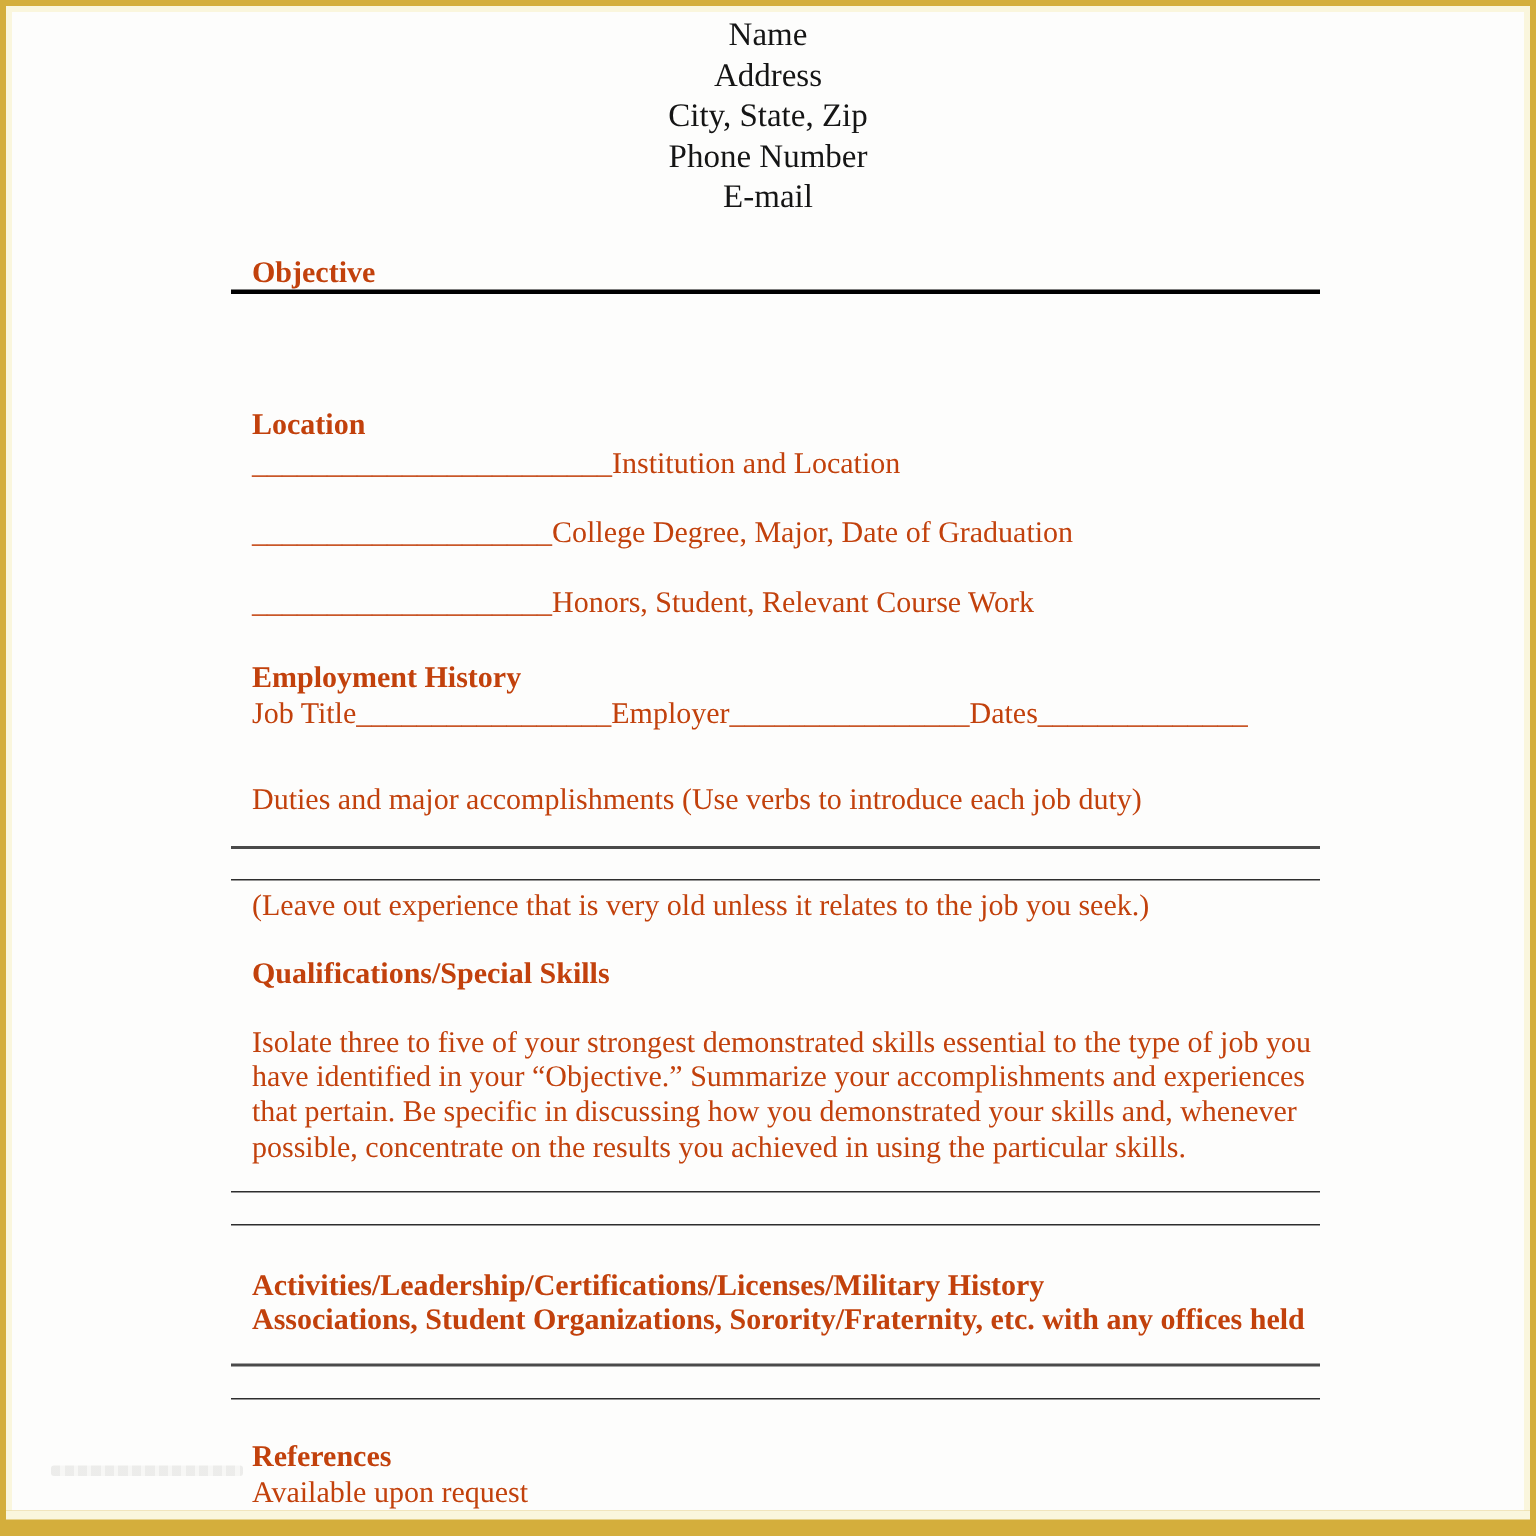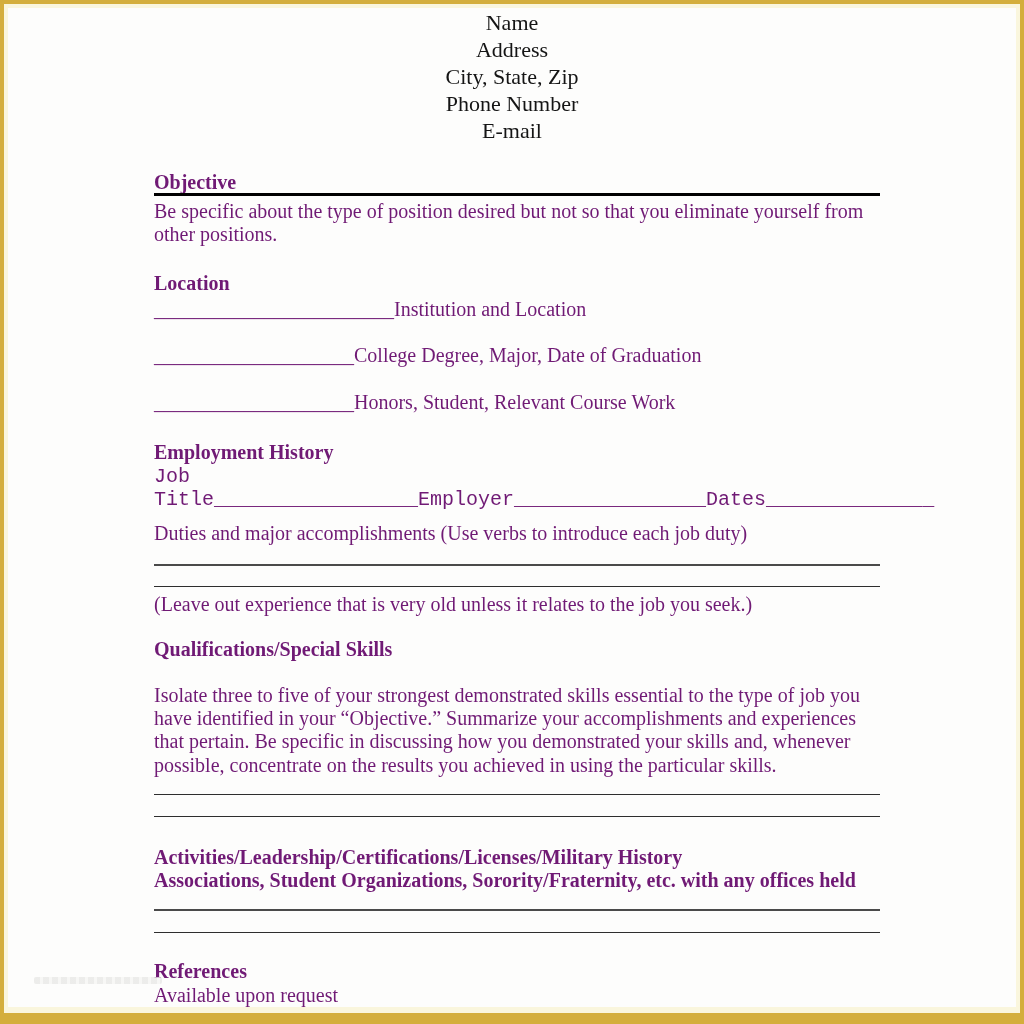--- a/index.html
+++ b/index.html
@@ -34,25 +34,25 @@
     top: 5px;
     left: 0;
     width: 100%;
     text-align: center;
     font-size: 22px;
     line-height: 27px;
     color: #151515;
   }
   .abs {
     position: absolute;
-    left: 150px;
+    left: 164px;
     width: 728px;
     font-size: 20px;
     line-height: 23px;
-    color: #701a75;
+    color: #c2410c;
   }
   .heading {
     font-weight: bold;
     font-size: 20px;
   }
   .rule {
     position: absolute;
     left: 150px;
     width: 726px;
     height: 0;
@@ -85,29 +85,28 @@
   <div class="header">
     <div>Name</div>
     <div>Address</div>
     <div>City, State, Zip</div>
     <div>Phone Number</div>
     <div>E-mail</div>
   </div>
 
   <div class="abs heading" style="top:167px;">Objective</div>
   <div class="objective-rule" style="top:189px;"></div>
-  <div class="abs" style="top:196px;">Be specific about the type of position desired but not so that you eliminate yourself from other positions.</div>
 
   <div class="abs heading" style="top:268px;">Location</div>
   <div class="abs" style="top:294px;">________________________Institution and Location</div>
   <div class="abs" style="top:340px;">____________________College Degree, Major, Date of Graduation</div>
   <div class="abs" style="top:387px;">____________________Honors, Student, Relevant Course Work</div>
 
   <div class="abs heading" style="top:437px;">Employment History</div>
-  <div class="abs" style="top:461px;font-family:Liberation Mono, monospace;">Job Title_________________Employer________________Dates______________</div>
+  <div class="abs" style="top:461px;">Job Title_________________Employer________________Dates______________</div>
   <div class="abs" style="top:518px;">Duties and major accomplishments (Use verbs to introduce each job duty)</div>
   <div class="rule" style="top:560px;"></div>
   <div class="rule thin" style="top:582px;"></div>
   <div class="abs" style="top:589px;">(Leave out experience that is very old unless it relates to the job you seek.)</div>
 
   <div class="abs heading" style="top:634px;">Qualifications/Special Skills</div>
   <div class="abs" style="top:680px; line-height:23.2px;">Isolate three to five of your strongest demonstrated skills essential to the type of job you have identified in your “Objective.” Summarize your accomplishments and experiences that pertain. Be specific in discussing how you demonstrated your skills and, whenever possible, concentrate on the results you achieved in using the particular skills.</div>
   <div class="rule thin" style="top:790px;"></div>
   <div class="rule thin" style="top:812px;"></div>
 

